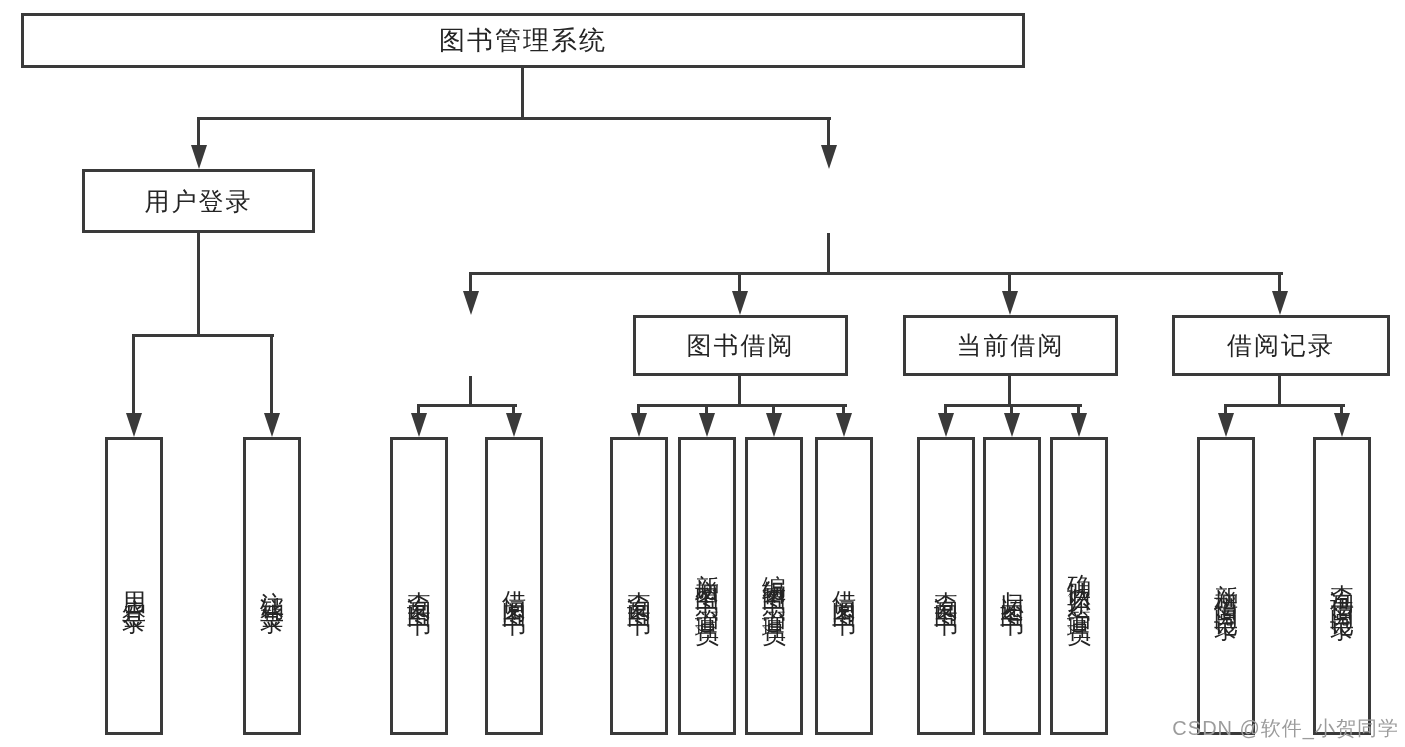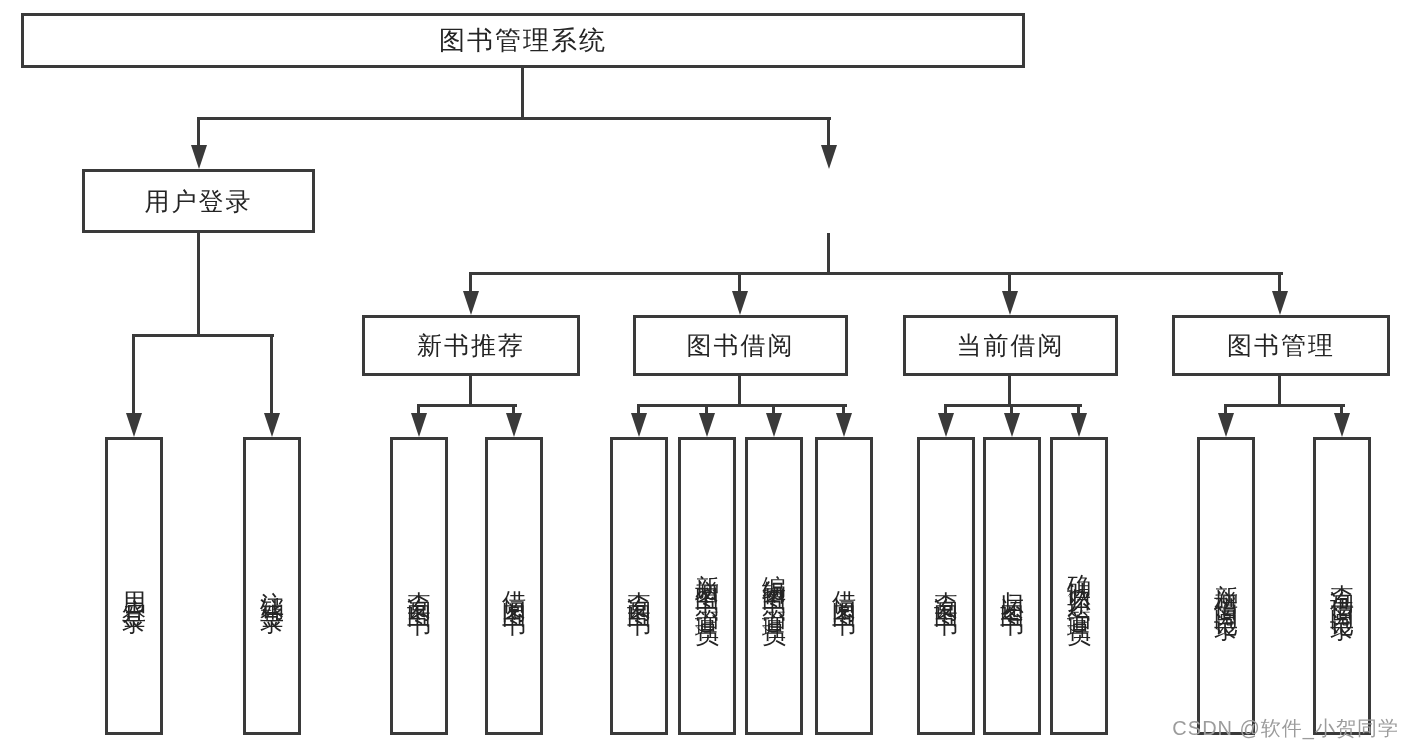--- a/index.html
+++ b/index.html
@@ -69,31 +69,28 @@
   <div class="hline" style="left:469px;top:272px;width:814px;"></div>
   <div class="vline" style="left:469px;top:272px;height:22px;"></div>
   <div class="ahead" style="left:463px;top:291px;"></div>
   <div class="vline" style="left:738px;top:272px;height:22px;"></div>
   <div class="ahead" style="left:732px;top:291px;"></div>
   <div class="vline" style="left:1008px;top:272px;height:22px;"></div>
   <div class="ahead" style="left:1002px;top:291px;"></div>
   <div class="vline" style="left:1278px;top:272px;height:22px;"></div>
   <div class="ahead" style="left:1272px;top:291px;"></div>
 
-  <div class="box h" style="left:362px;top:315px;width:218px;height:61px;">
-    <span>新书推荐</span>
-  </div>
   <div class="box h" style="left:903px;top:315px;width:215px;height:61px;">
     <span>当前借阅</span>
   </div>
   <div class="box h" style="left:633px;top:315px;width:215px;height:61px;">
     <span>图书借阅</span>
   </div>
   <div class="box h" style="left:1172px;top:315px;width:218px;height:61px;">
-    <span>图书管理</span>
+    <span>借阅记录</span>
   </div>
 
   <div class="vline" style="left:469px;top:376px;height:31px;"></div>
   <div class="hline" style="left:417px;top:404px;width:100px;"></div>
   <div class="vline" style="left:417px;top:404px;height:12px;"></div>
   <div class="ahead" style="left:411px;top:413px;"></div>
   <div class="vline" style="left:512px;top:404px;height:12px;"></div>
   <div class="ahead" style="left:506px;top:413px;"></div>
 
   <div class="vline" style="left:738px;top:376px;height:31px;"></div>

